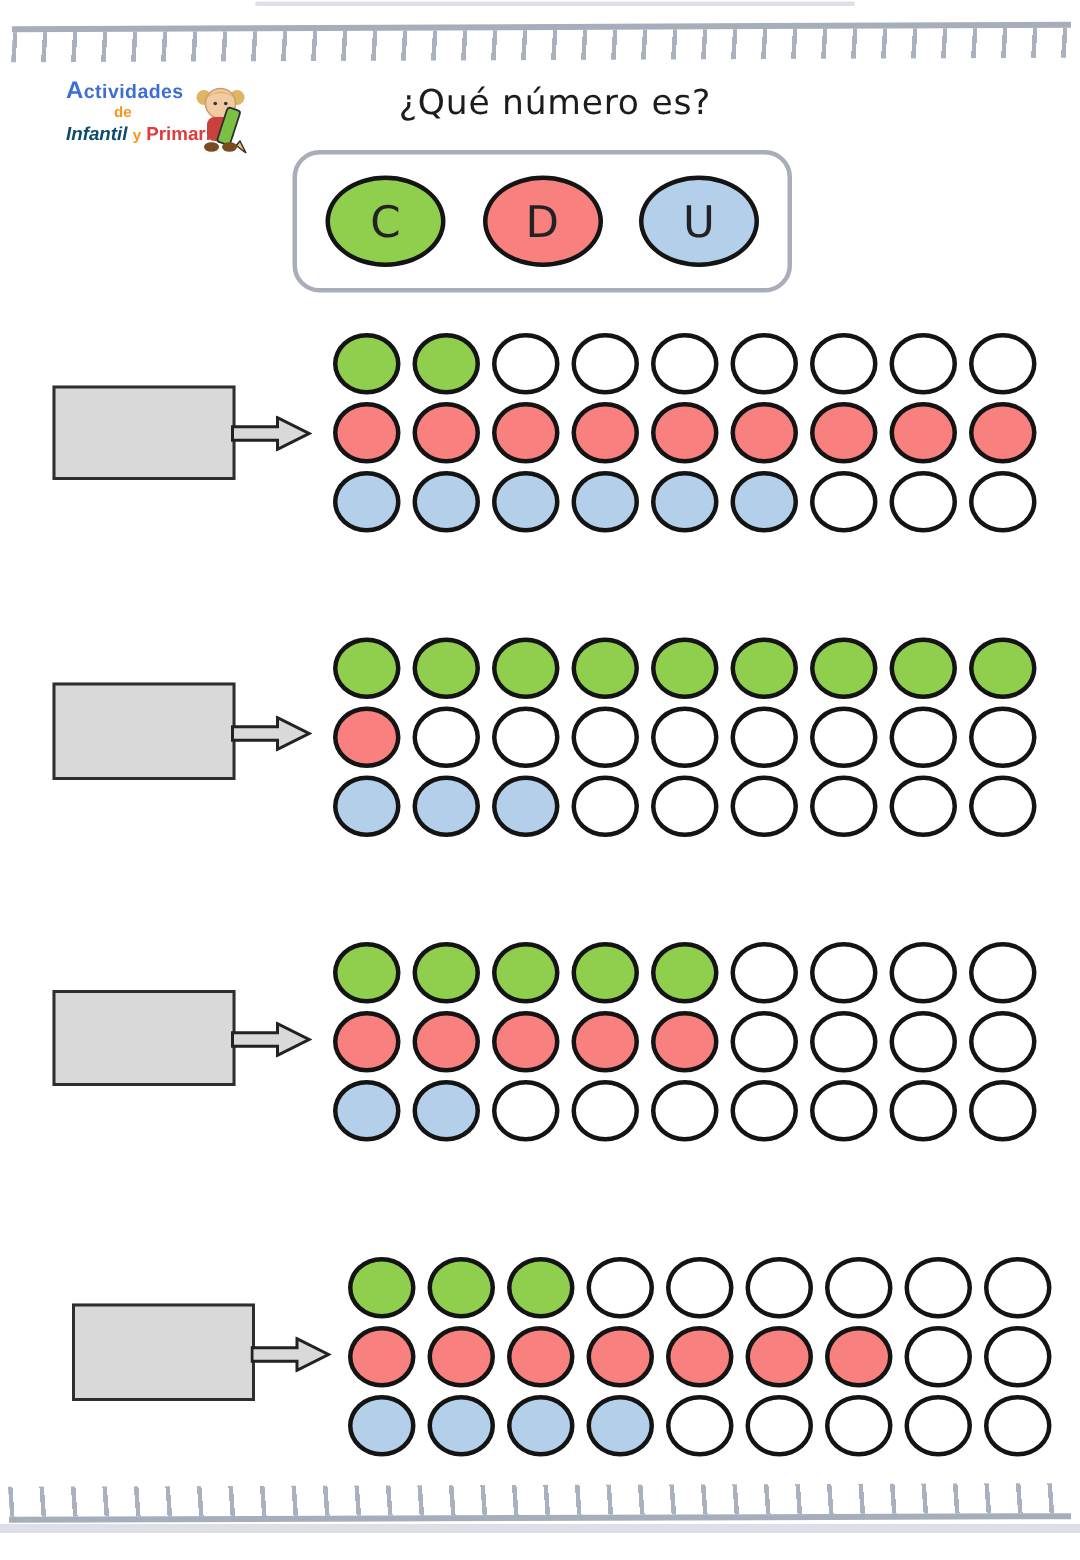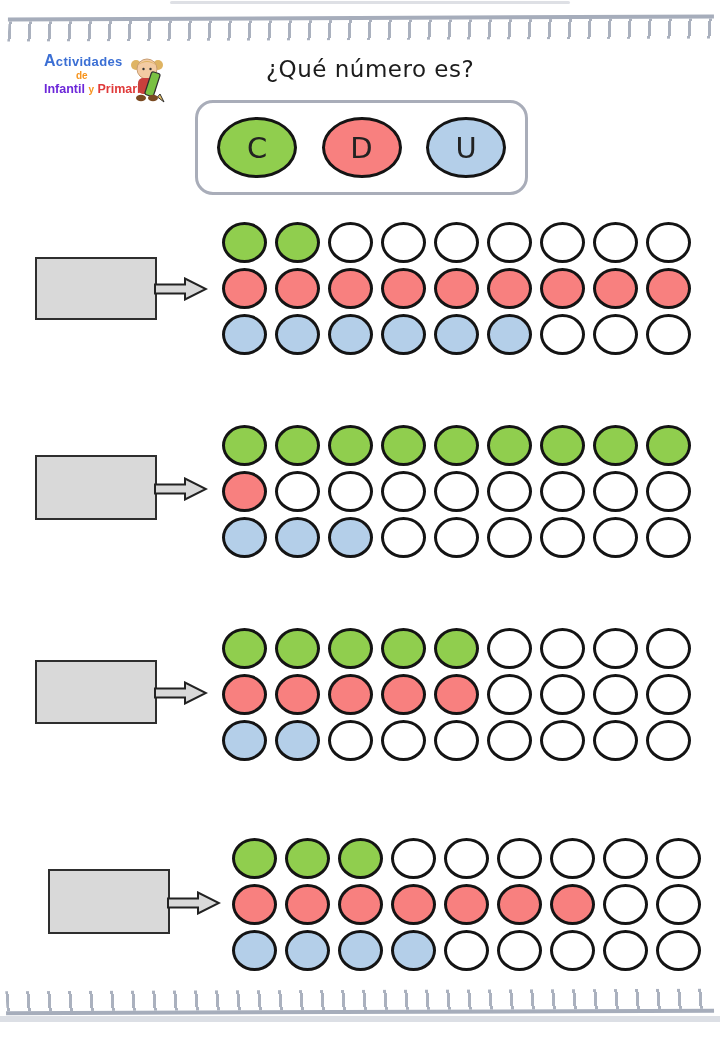--- a/index.html
+++ b/index.html
@@ -15,21 +15,21 @@
   .border-bottom{position:absolute;top:990px;left:6px;right:6px;height:20px;border-bottom:4px solid #a6adbb;transform:rotate(-.2deg);}
   .border-bottom .ticks{position:absolute;inset:0;background:repeating-linear-gradient(90deg,#a6adbb 0 3px,transparent 3px 21px);transform:skewX(4deg);opacity:.95;}
   .echo-line{position:absolute;top:1016px;left:0;right:0;height:6px;background:#d3d7de;opacity:.8;}
 
   
   .logo{position:absolute;left:44px;top:52px;width:140px;line-height:1.15;}
   .logo-l1{color:#3b6fd4;font-weight:bold;font-size:13px;letter-spacing:.3px;}
   .logo-l1::first-letter{font-size:16px;}
   .logo-l2{color:#f7941d;font-weight:bold;font-size:10px;margin-left:32px;}
   .logo-l3{font-weight:bold;font-size:12.5px;}
-  .logo-w3{color:#6d28d9;}
+  .logo-w3{color:#0c4a6e;font-style:italic;}
   .logo-w3::first-letter{color:#3b6fd4;font-size:15px;}
   .logo-w4{color:#f7941d;font-size:10px;}
   .logo-w5{color:#e03a3a;}
   .logo-w5::first-letter{font-size:15px;}
   .mascot{position:absolute;left:124px;top:56px;}
 
   .title{
     position:absolute;top:56px;left:230px;width:280px;text-align:center;
     font-family:"DejaVu Sans",sans-serif;font-size:23px;color:#1c1c1c;letter-spacing:.5px;
   }

